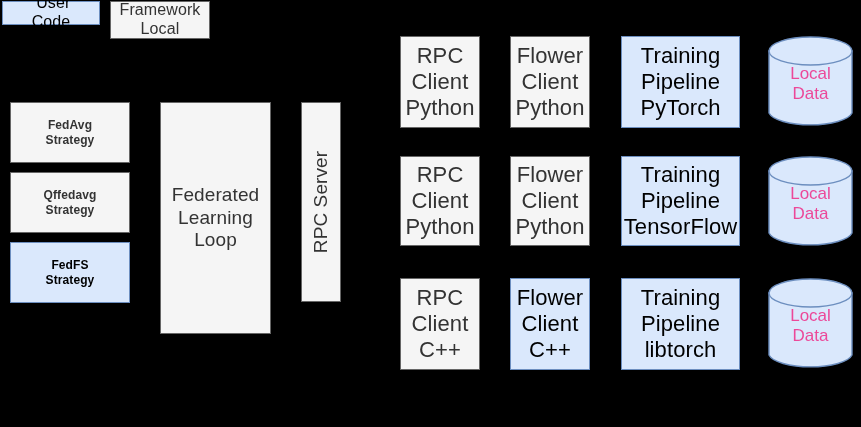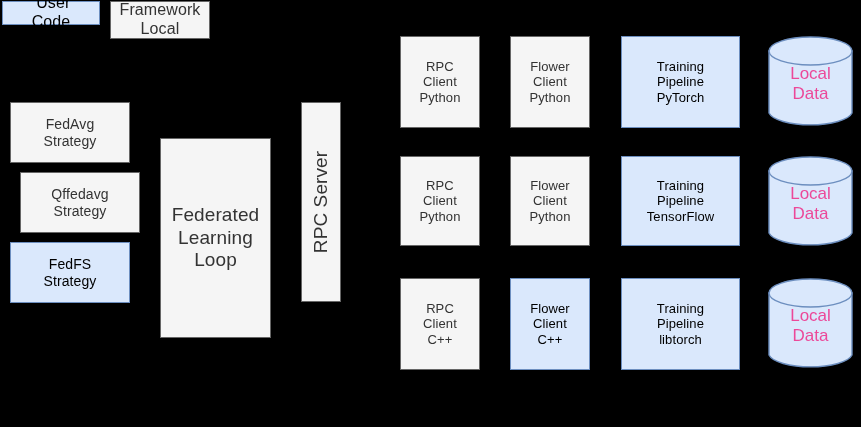--- a/index.html
+++ b/index.html
@@ -50,21 +50,22 @@
     color: #000000;
   }
 
   
   .legend-box {
     font-size: 16px;
   }
 
   
   .strategy {
-    font-size: 14px;
+    font-size: 12px;
+    font-weight: bold;
   }
 
   
   .floop {
     font-size: 19px;
   }
 
   
   .rpc-server {
     position: absolute;
@@ -80,21 +81,21 @@
     top: 50%;
     transform: translate(-50%, -50%) rotate(-90deg);
     transform-origin: center center;
     white-space: nowrap;
     font-size: 19px;
     letter-spacing: 0.1px;
   }
 
   
   .cell {
-    font-size: 13px;
+    font-size: 22px;
   }
 
   
   .cylinder {
     position: absolute;
     box-sizing: border-box;
   }
   .cyl-svg {
     position: absolute;
     left: 0; top: 0;
@@ -123,27 +124,27 @@
 
   <div class="node legend-box style-user" style="left:2px; top:1px; width:98px; height:24px;text-align:right;">User
 Code</div>
 
   <div class="node legend-box style-framework" style="left:110px; top:1px; width:100px; height:38px;">Framework
 Local</div>
 
   <div class="node strategy style-framework" style="left:10px; top:102px; width:120px; height:61px;">FedAvg
 Strategy</div>
 
-  <div class="node strategy style-framework" style="left:20px; top:172px; width:120px; height:61px;">Qffedavg
+  <div class="node strategy style-framework" style="left:10px; top:172px; width:120px; height:61px;">Qffedavg
 Strategy</div>
 
   <div class="node strategy style-user" style="left:10px; top:242px; width:120px; height:61px;text-align:center;">FedFS
 Strategy</div>
 
-  <div class="node floop style-framework" style="left:160px; top:102px; width:111px; height:200px;margin-top:36px;">Federated
+  <div class="node floop style-framework" style="left:160px; top:102px; width:111px; height:232px;">Federated
 Learning
 Loop</div>
 
   <div class="rpc-server" style="left:301px; top:102px; width:40px; height:200px;">
     <span class="vlabel">RPC Server</span>
   </div>
 
   <div class="node cell style-framework" style="left:400px; top:36px; width:80px; height:92px;">RPC
 Client
 Python</div>

